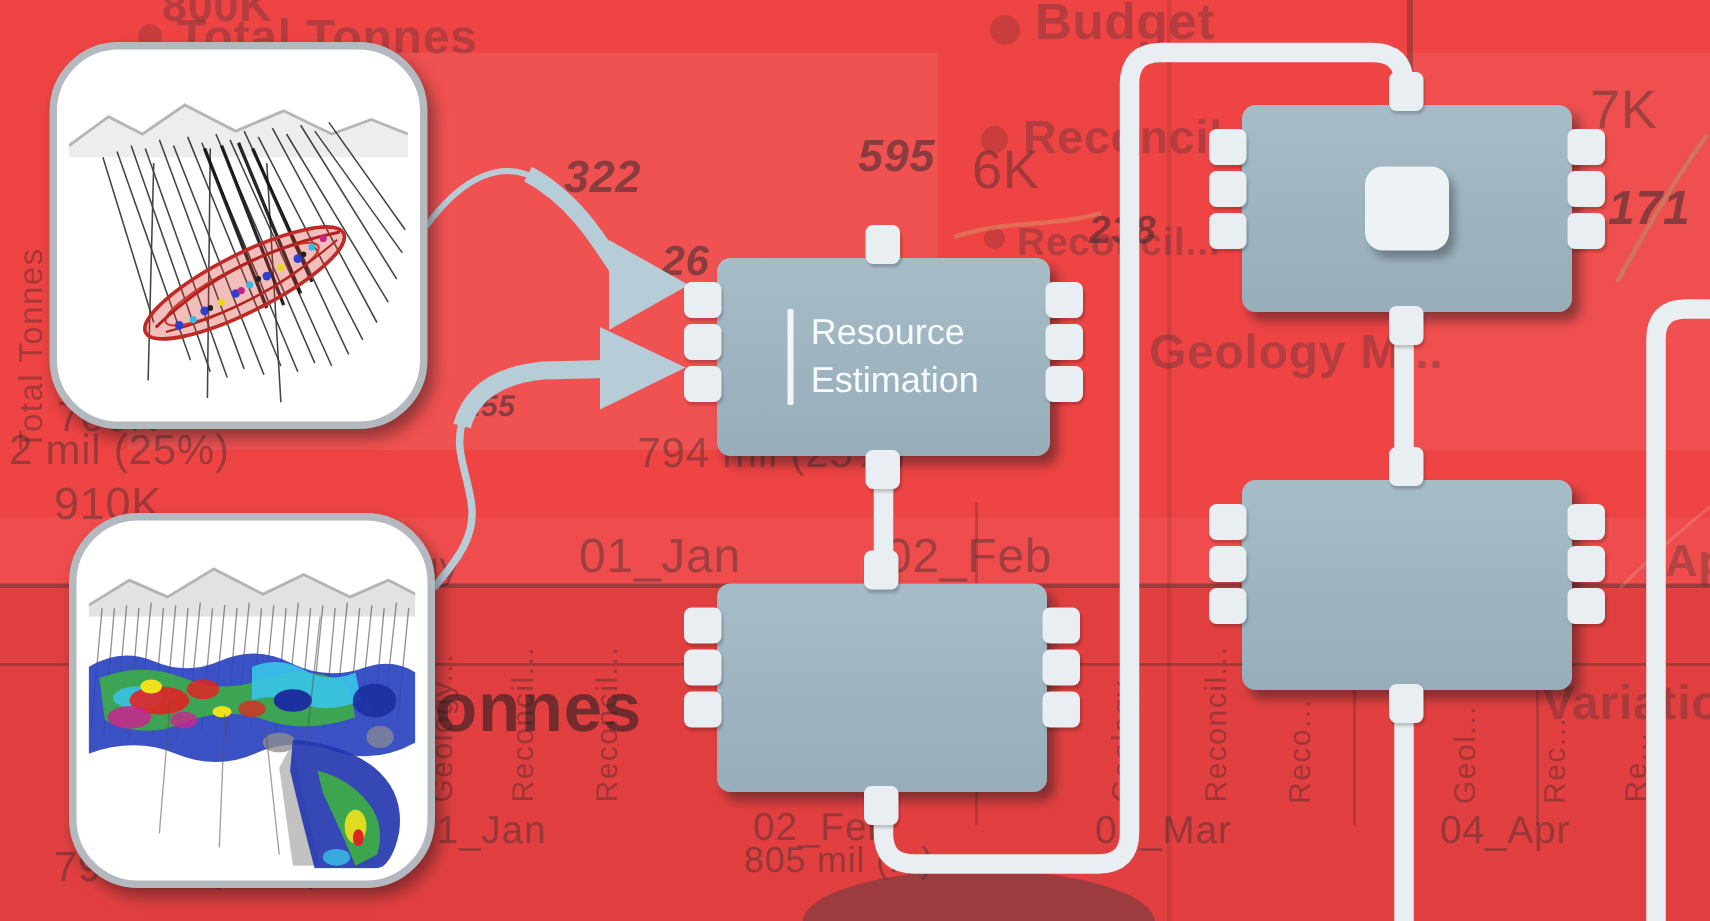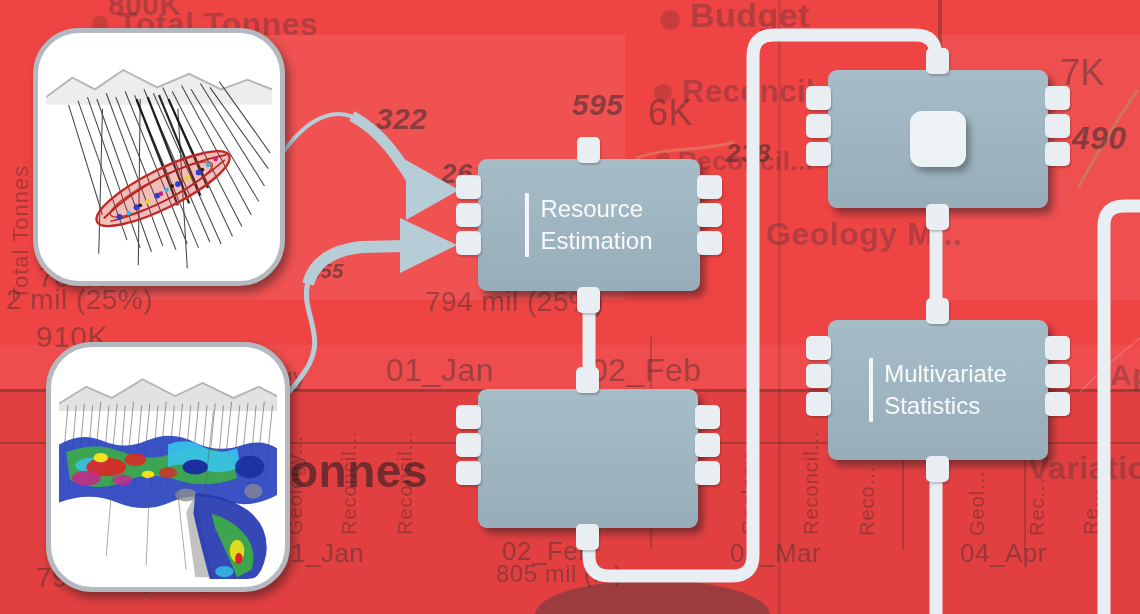--- a/index.html
+++ b/index.html
@@ -75,21 +75,21 @@
       <path d="M1080,392 C1100,372 1122,352 1140,338" stroke="rgba(220,225,228,.18)" stroke-width="2" fill="none"></path>
     </svg>
 
     <span class="bl lt" style="left:108px;top:-12px;font-size:30px;">800K</span>
     <span class="bl lt" style="left:118px;top:6px;font-size:32px;">Total Tonnes</span>
     <span class="bl lt" style="left:690px;top:-4px;font-size:34px;">Budget</span>
     <span class="bl lt" style="left:682px;top:74px;font-size:31px;">Reconcil...</span>
     <span class="bl reg" style="left:648px;top:92px;font-size:36px;">6K</span>
     <span class="bl lt" style="left:678px;top:146px;font-size:26px;">Reconcil...</span>
     <span class="bl reg" style="left:1060px;top:52px;font-size:36px;">7K</span>
-    <span class="bl num" style="left:1072px;top:120px;font-size:32px;">490</span>
+    <span class="bl num" style="left:1072px;top:120px;font-size:32px;">171</span>
     <span class="bl num" style="left:376px;top:102px;font-size:30px;">322</span>
     <span class="bl num" style="left:572px;top:88px;font-size:30px;">595</span>
     <span class="bl num" style="left:441px;top:158px;font-size:28px;">26</span>
     <span class="bl num" style="left:309px;top:260px;font-size:20px;">155</span>
     <span class="bl num" style="left:726px;top:138px;font-size:26px;">238</span>
     <span class="bl lt" style="left:766px;top:216px;font-size:32px;">Geology M...</span>
     <span class="bl reg" style="left:425px;top:286px;font-size:28px;">794 mil (25%)</span>
     <span class="bl reg" style="left:6px;top:284px;font-size:28px;">2 mil (25%)</span>
     <span class="bl reg" style="left:38px;top:262px;font-size:28px;">700K</span>
     <span class="bl reg" style="left:36px;top:320px;font-size:30px;">910K</span>
@@ -257,21 +257,21 @@
         <g stroke="#555" stroke-width="1" opacity=".55">
           <line x1="60" y1="120" x2="52" y2="215"></line>
             <line x1="100" y1="130" x2="96" y2="225"></line>
           <line x1="130" y1="140" x2="140" y2="230"></line>
             <line x1="170" y1="60" x2="160" y2="150"></line>
         </g>
       </svg>
     </div>
   </div>
 
-  <div class="node" style="left:478px;top:159px;width:222px;height:132px;">
+  <div class="node" style="left:478px;top:172px;width:222px;height:132px;">
     <span class="port t"></span>
     <span class="port b"></span>
     <span class="port l p1"></span>
     <span class="port l p2"></span>
     <span class="port l p3"></span>
     <span class="port r p1"></span>
     <span class="port r p2"></span>
     <span class="port r p3"></span>
     <div class="node-label-wrap">
       <div class="node-bar"></div>
@@ -307,18 +307,16 @@
     <span class="port t"></span>
     <span class="port b"></span>
     <span class="port l p1"></span>
     <span class="port l p2"></span>
     <span class="port l p3"></span>
     <span class="port r p1"></span>
     <span class="port r p2"></span>
     <span class="port r p3"></span>
     <div class="node-label-wrap">
       <div class="node-bar"></div>
-      <div class="node-label fs24">Multivariate
-Statistics</div>
     </div>
   </div>
 
 </div>
 
 </body></html>

